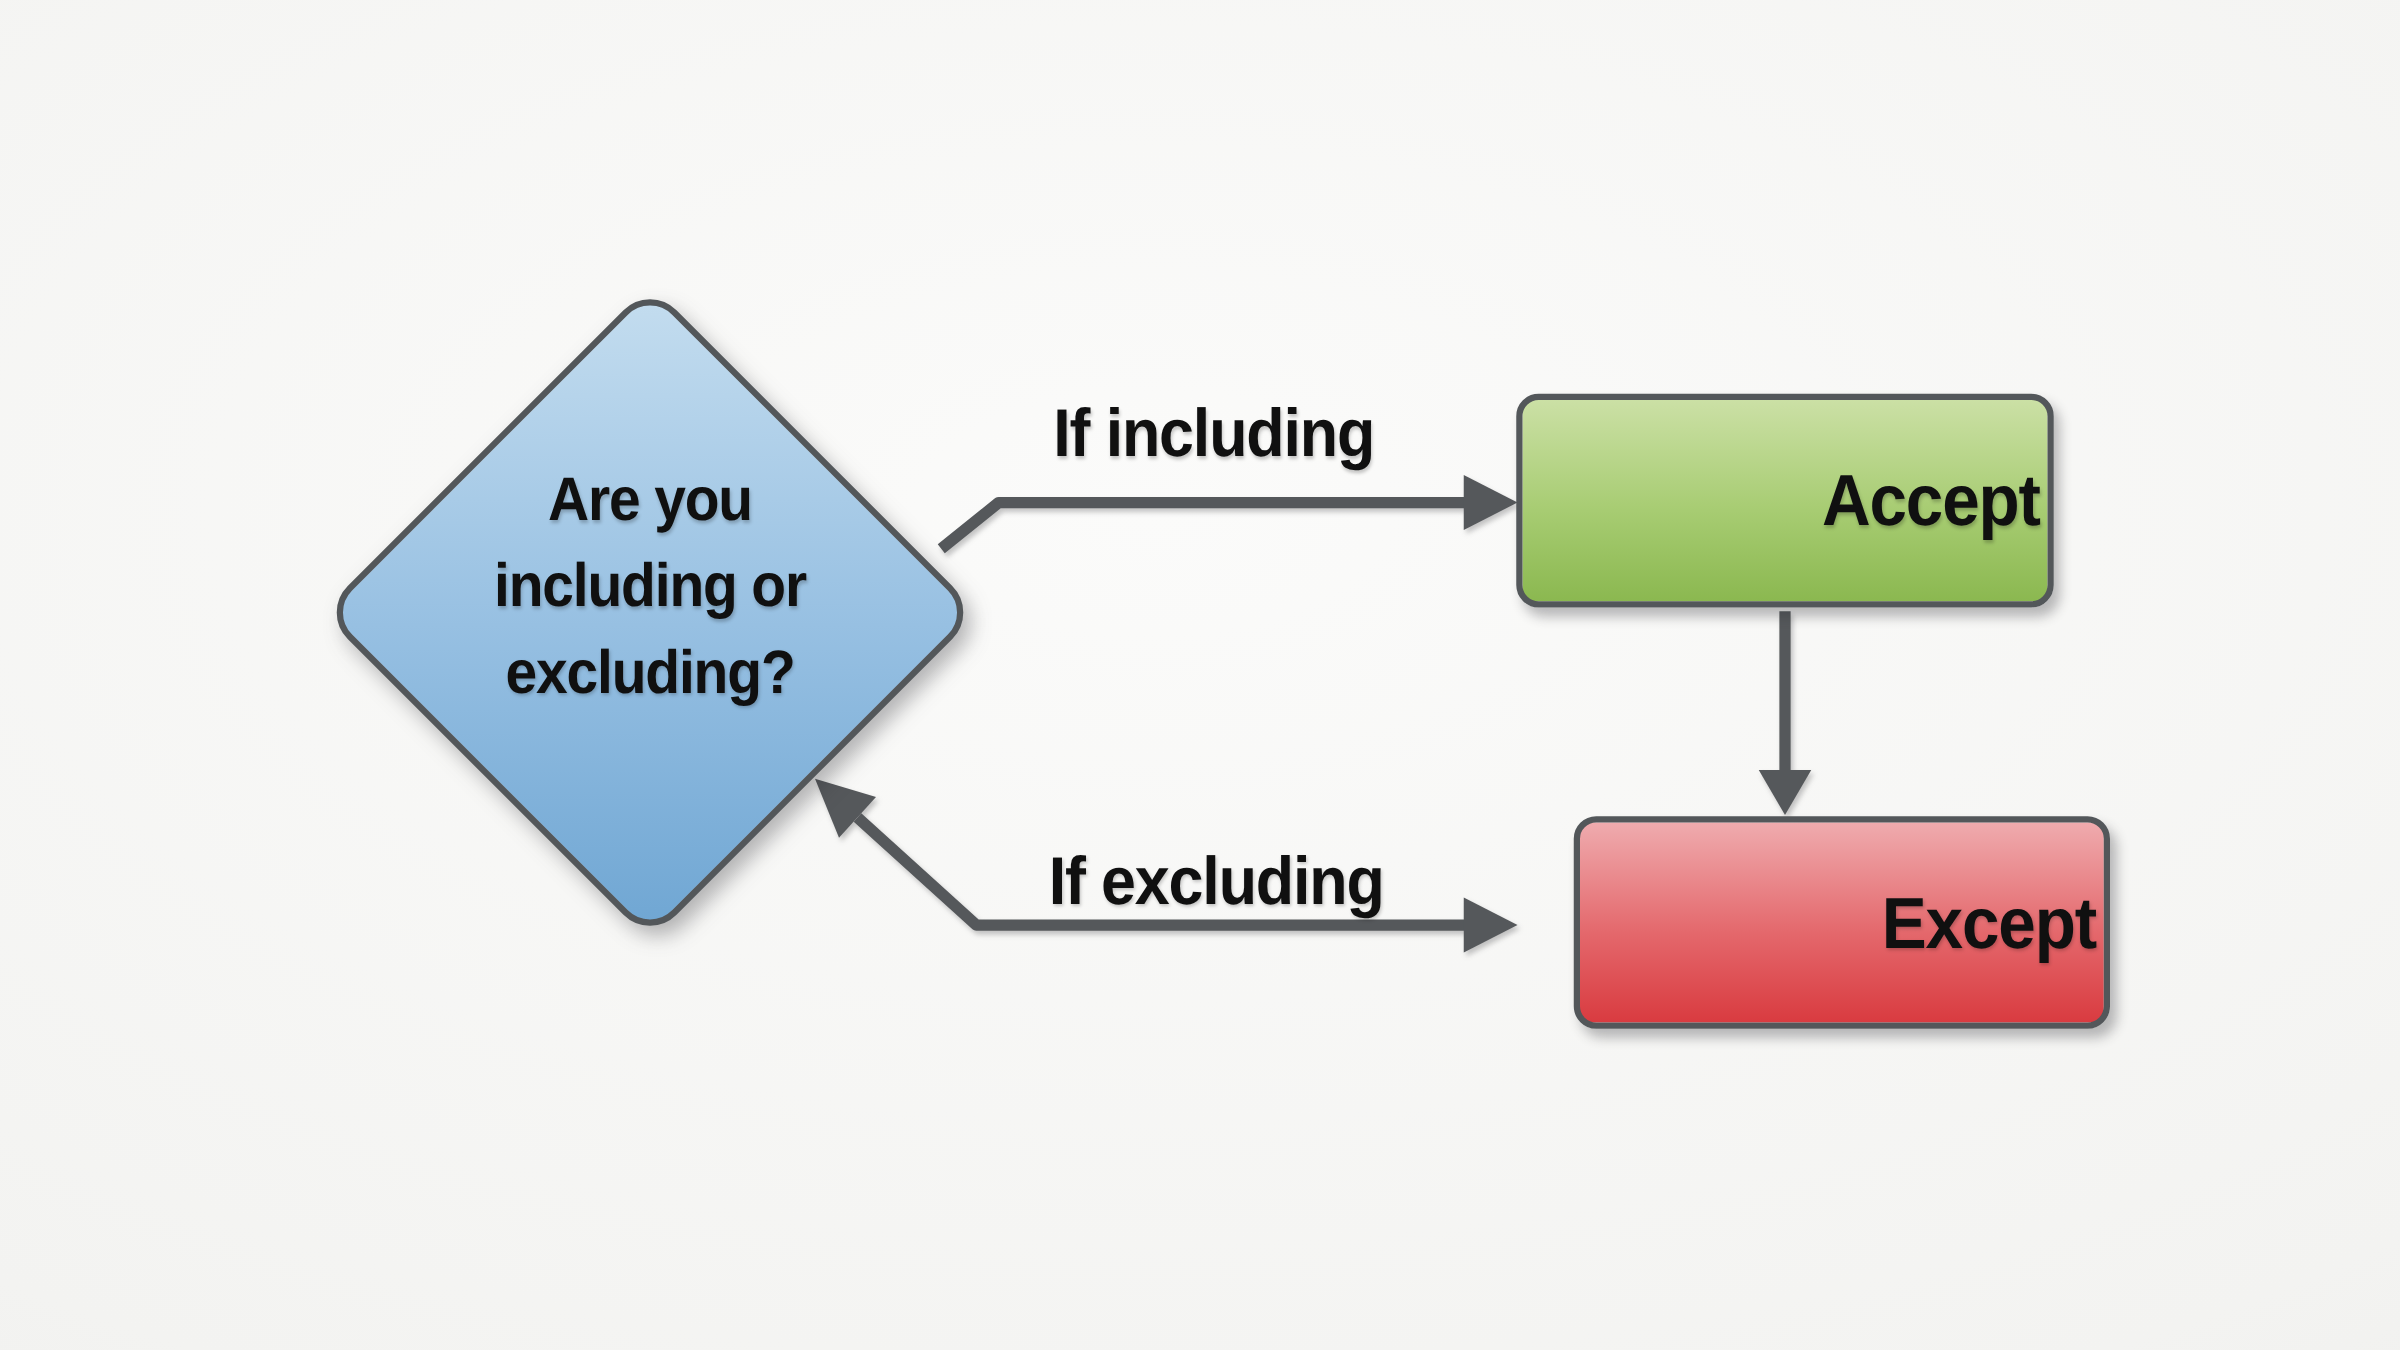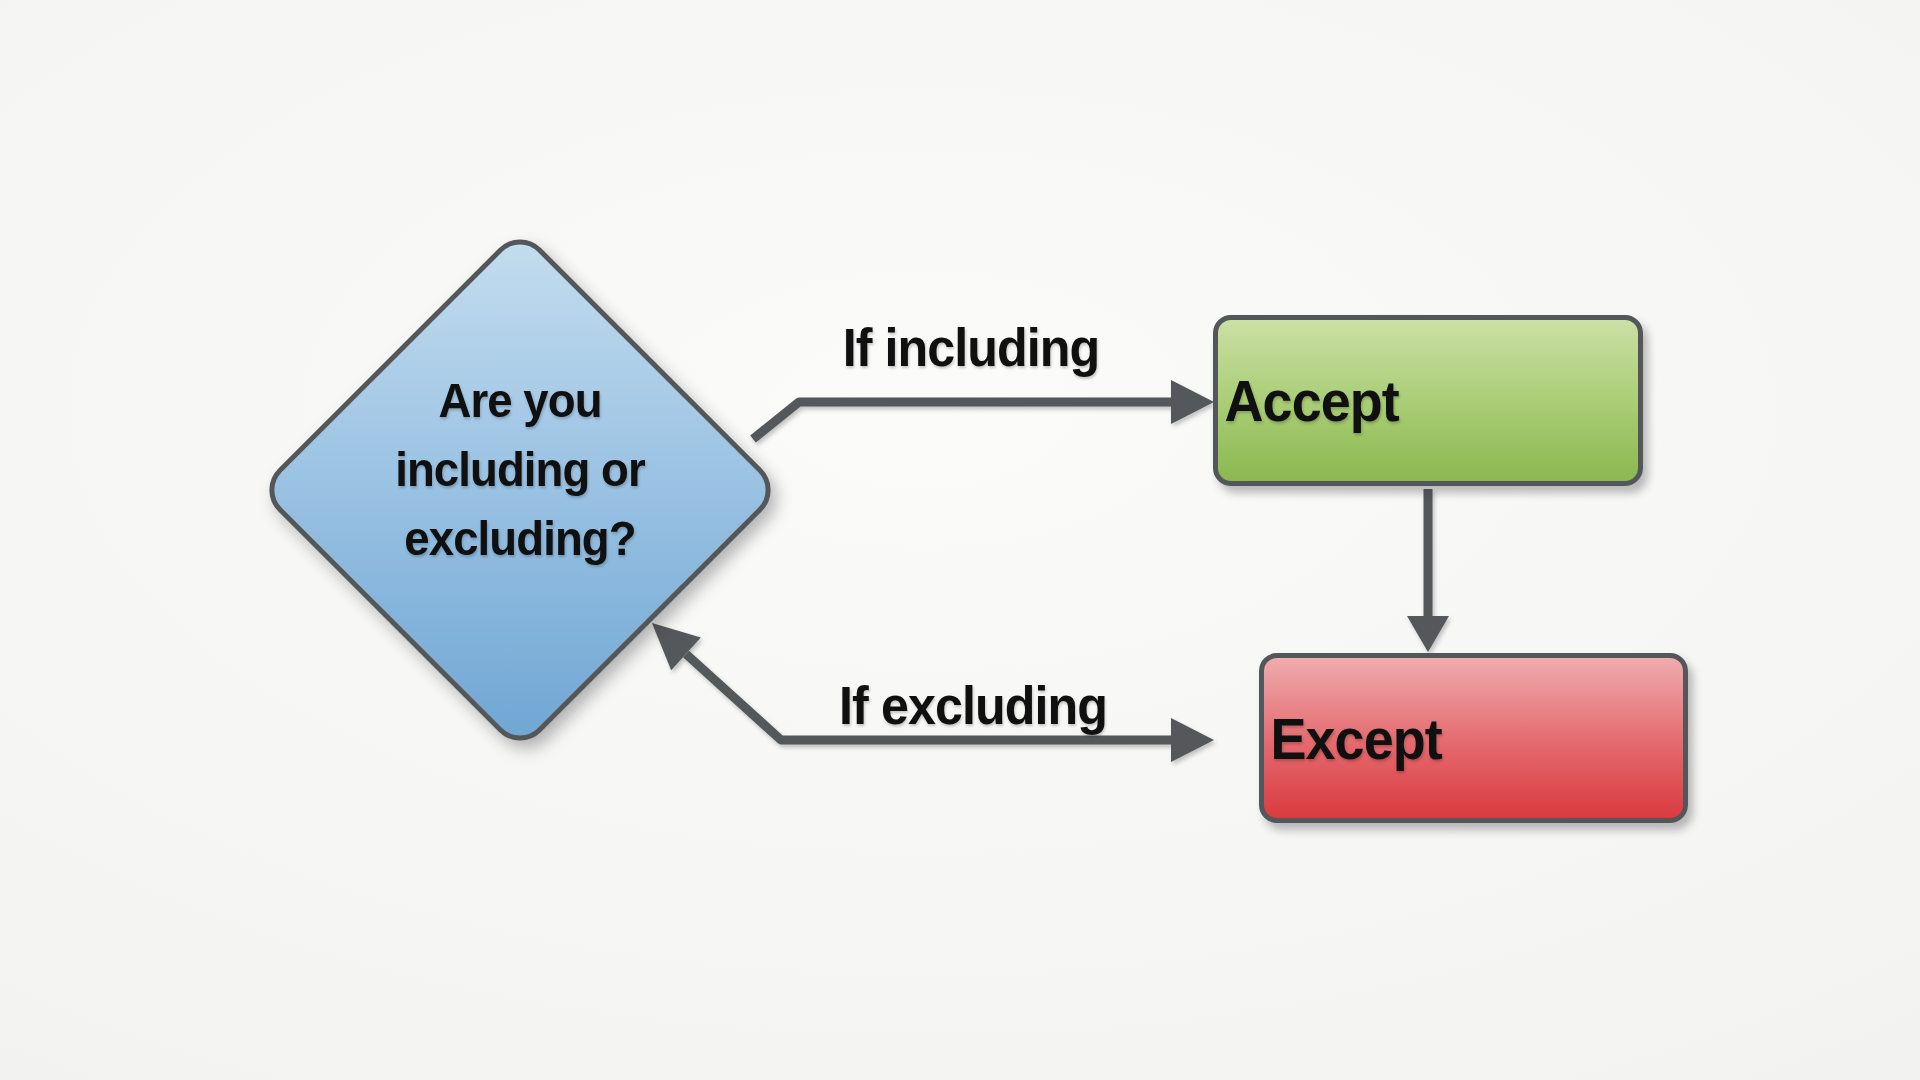--- a/index.html
+++ b/index.html
@@ -78,21 +78,21 @@
 
   
   .node-box {
     position: absolute;
     box-sizing: border-box;
     z-index: 2;
     border: 5px solid var(--stroke, #53575a);
     border-radius: 18px;
     display: flex;
     align-items: center;
-    justify-content: flex-start;
+    justify-content: flex-end;
     box-shadow: 5px 7px 9px rgba(50,50,55,.32);
   }
   .node-box .box-text {
     font-size: 58px;
     font-weight: bold;
     color: var(--text, #101010);
     letter-spacing: -1px;
     transform: scaleX(.93);
     text-shadow: 1px 2px 3px rgba(0,0,0,.22);
   }

